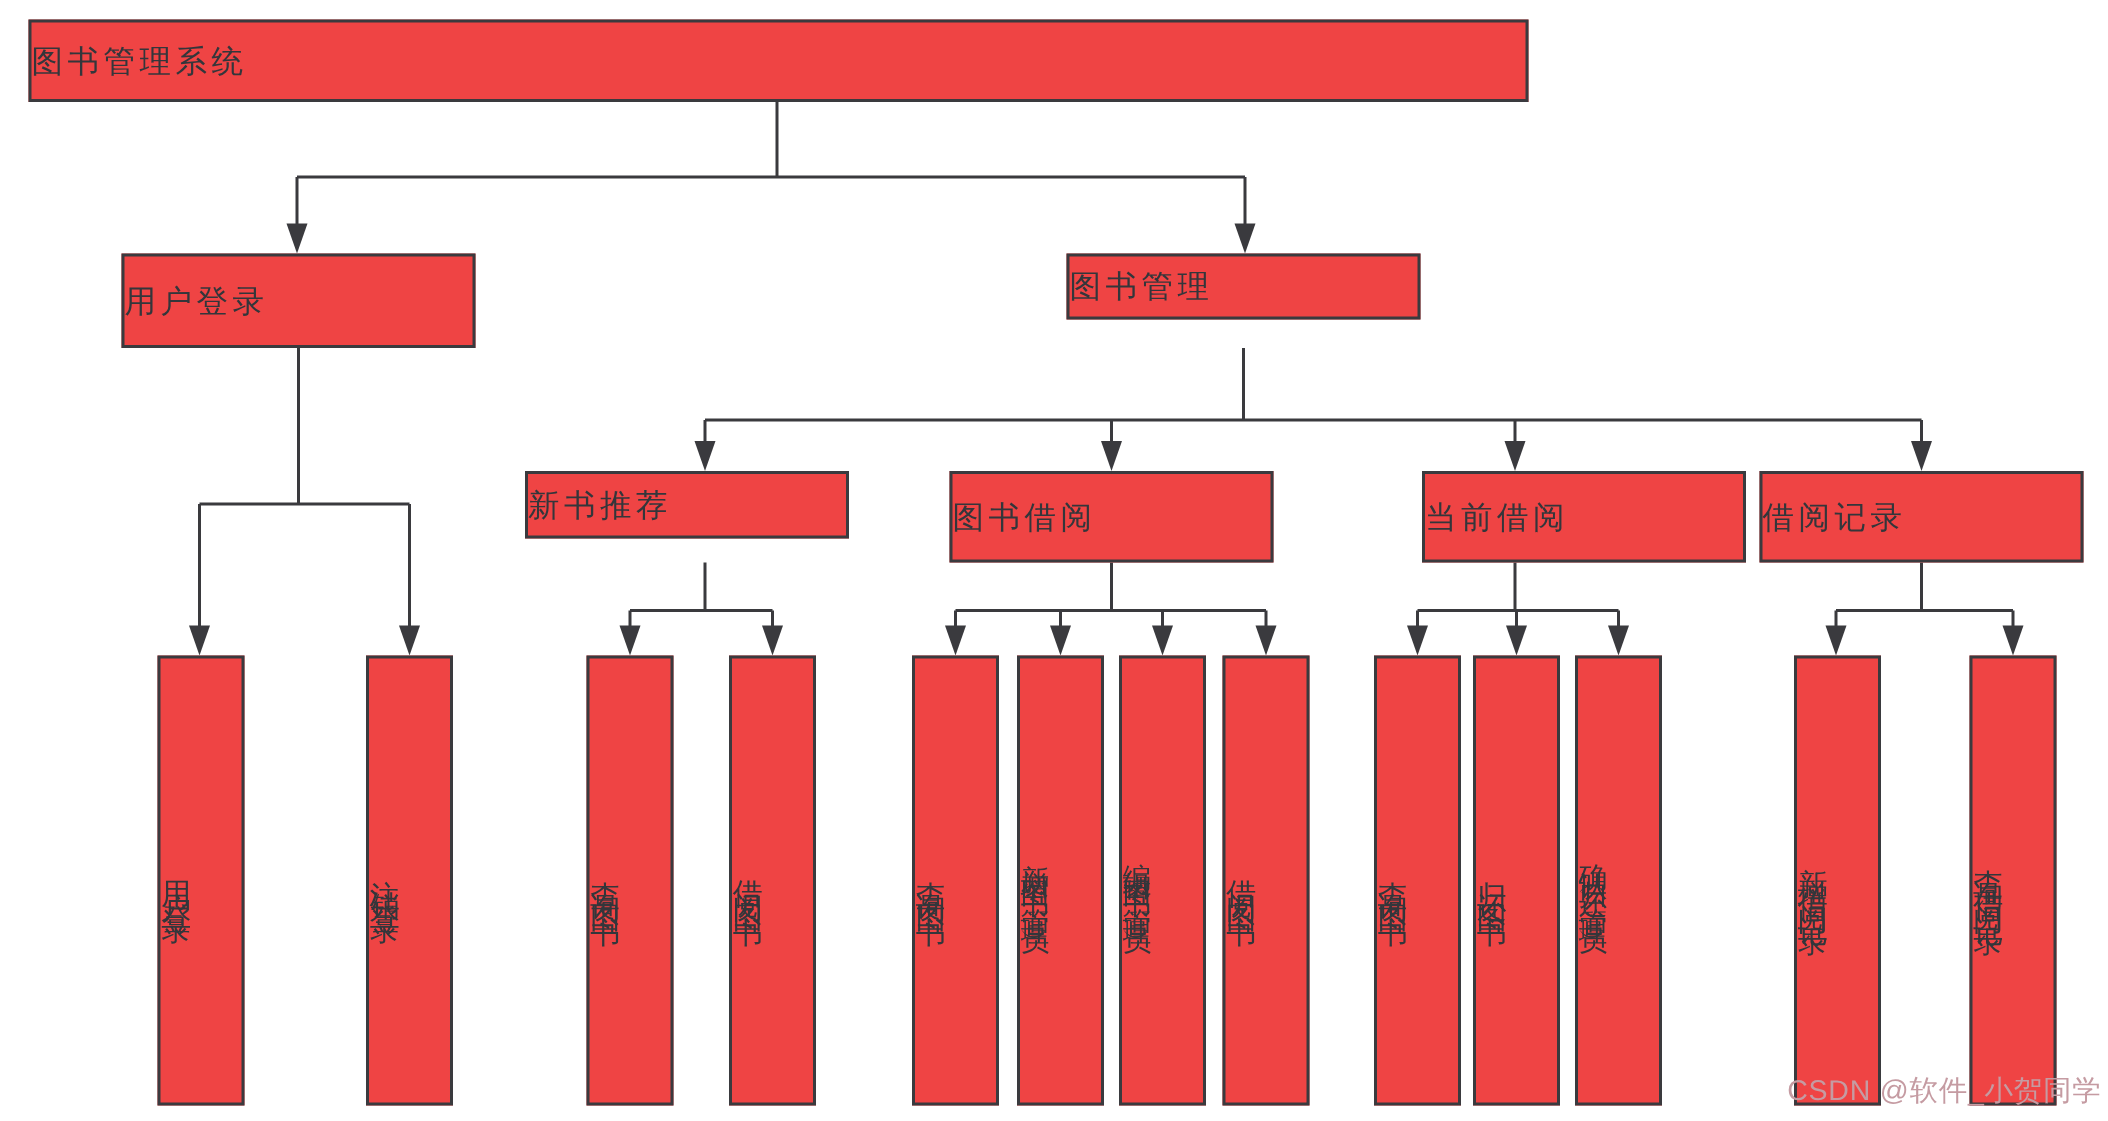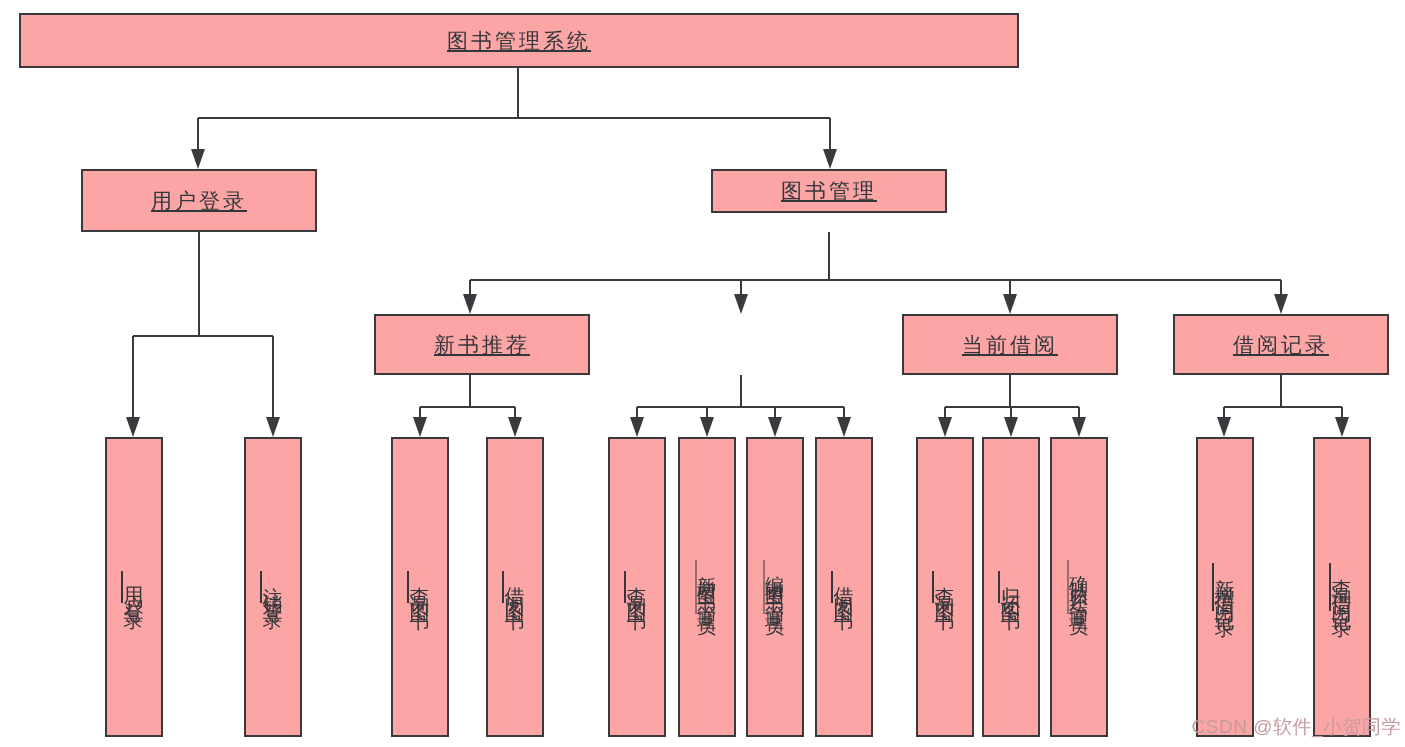--- a/index.html
+++ b/index.html
@@ -1,20 +1,20 @@
 <!DOCTYPE html>
 <html><head>
 <meta charset="utf-8">
 <style>
   html,body{margin:0;padding:0;background:#ffffff;}
   body{font-family:"Liberation Sans",sans-serif;}
   #canvas{position:relative;width:1405px;height:747px;background:#ffffff;overflow:hidden;}
   #wires{position:absolute;left:0;top:0;width:1405px;height:747px;}
-  .node{position:absolute;background:#fca5a5;border:2px solid #3a3a3e;box-sizing:border-box;
-        display:flex;align-items:center;justify-content:center;color:#33363b;text-decoration:underline;}
+  .node{position:absolute;background:#ef4444;border:2px solid #3a3a3e;box-sizing:border-box;
+        display:flex;align-items:center;justify-content:flex-start;color:#33363b;}
   .hbox span{font-size:21px;letter-spacing:3px;white-space:nowrap;color:#33363b;}
   .vbox{width:58px;height:300px;}
   .vbox span{writing-mode:vertical-rl;text-orientation:mixed;font-size:20px;line-height:1;
              letter-spacing:8px;color:#33363b;}
   .vbox.tight span{letter-spacing:6px;font-size:19px;}
   .watermark{position:absolute;right:4px;bottom:7px;font-size:19px;color:#c59ba2;
              letter-spacing:0.5px;white-space:nowrap;z-index:5;margin-top:48px;}
 </style>
 </head>
 <body>
@@ -58,24 +58,27 @@
     <span>图书管理系统</span>
   </div>
 
   <div class="node hbox" style="left:81px;top:169px;width:236px;height:63px">
     <span>用户登录</span>
   </div>
   <div class="node hbox" style="left:711px;top:169px;width:236px;height:44px">
     <span>图书管理</span>
   </div>
 
-  <div class="node hbox" style="left:374px;top:314px;width:216px;height:61px">
+  <div class="node hbox" style="left:350px;top:314px;width:216px;height:45px">
     <span>新书推荐</span>
   </div>
-  <div class="node hbox" style="left:902px;top:314px;width:216px;height:61px">
+  <div class="node hbox" style="left:633px;top:314px;width:216px;height:61px">
+    <span>图书借阅</span>
+  </div>
+  <div class="node hbox" style="left:948px;top:314px;width:216px;height:61px">
     <span>当前借阅</span>
   </div>
   <div class="node hbox" style="left:1173px;top:314px;width:216px;height:61px">
     <span>借阅记录</span>
   </div>
 
   <div class="node vbox" style="left:105px;top:437px">
     <span>用户登录</span>
   </div>
   <div class="node vbox" style="left:244px;top:437px">

